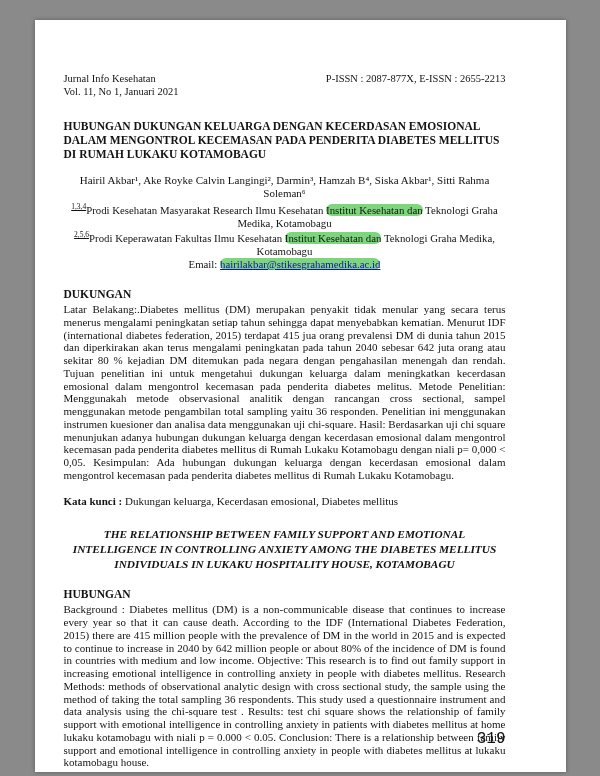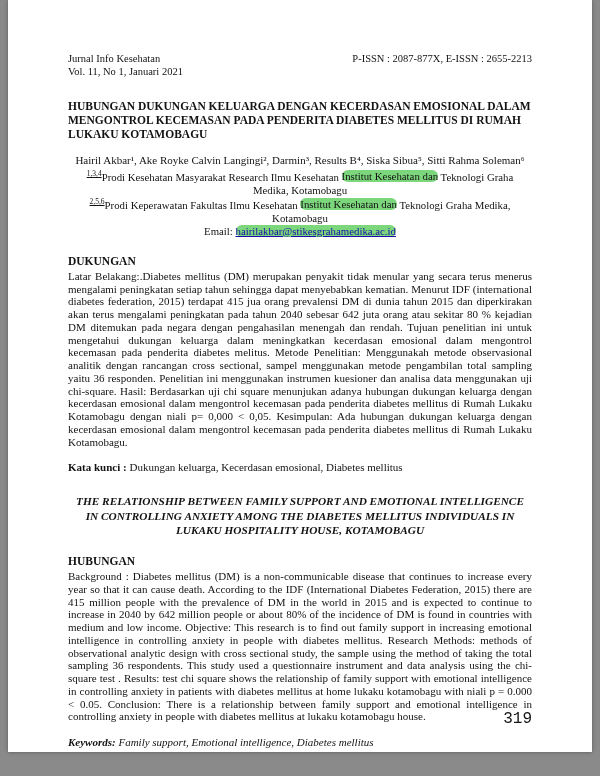--- a/index.html
+++ b/index.html
@@ -5,24 +5,24 @@
   html, body { margin: 0; padding: 0; }
   body {
     width: 600px; height: 776px;
     background: #8a8a8a;
     font-family: "Liberation Serif", "DejaVu Serif", serif;
     color: #131313;
     overflow: hidden;
   }
   .page {
     box-sizing: border-box;
-    width: 584px; height: 752px;
-    margin: 0 auto;
+    width: 531px; height: 752px;
+    margin: 20px auto;
     background: #ffffff;
-    padding: 52px 60px 40px 60px;
+    padding: 52px 60px 40px 29px;
     position: relative;
     box-shadow: 0 0 4px rgba(0,0,0,0.35);
   }
   .hdr {
     display: flex;
     justify-content: space-between;
     align-items: flex-start;
     font-size: 10.5px;
     line-height: 1.25;
   }
@@ -96,21 +96,21 @@
   <div class="hdr">
     <div class="hdr-left">
       <div>Jurnal Info Kesehatan</div>
       <div>Vol. 11, No 1, Januari 2021</div>
     </div>
     <div class="hdr-right">P-ISSN : 2087-877X, E-ISSN : 2655-2213</div>
   </div>
 
   <div class="title-id">HUBUNGAN DUKUNGAN KELUARGA DENGAN KECERDASAN EMOSIONAL DALAM MENGONTROL KECEMASAN PADA PENDERITA DIABETES MELLITUS DI RUMAH LUKAKU KOTAMOBAGU</div>
 
-  <div class="authors">Hairil Akbar¹, Ake Royke Calvin Langingi², Darmin³, Results B⁴, Siska Sibua⁵, Sitti Rahma Soleman⁶</div>
+  <div class="authors">Hairil Akbar¹, Ake Royke Calvin Langingi², Darmin³, Hamzah B⁴, Siska Akbar¹, Sitti Rahma Soleman⁶</div>
 
   <div class="affil"><sup>1,3,4</sup><span>Prodi Kesehatan Masyarakat Research Ilmu Kesehatan </span><span class="hl">Institut Kesehatan dan</span><span> Teknologi Graha Medika, Kotamobagu</span></div>
 
   <div class="affil"><sup>2,5,6</sup><span>Prodi Keperawatan Fakultas Ilmu Kesehatan </span><span class="hl">Institut Kesehatan dan</span><span> Teknologi Graha Medika, Kotamobagu</span></div>
 
   <div class="affil"><span>Email: </span><a class="email-link hl">hairilakbar@stikesgrahamedika.ac.id</a></div>
 
   <div class="sec-heading">DUKUNGAN</div>
 
   <p class="body-p"><span>Latar Belakang:.Diabetes mellitus (DM) merupakan penyakit tidak menular yang secara terus menerus mengalami peningkatan setiap tahun sehingga dapat menyebabkan kematian. Menurut IDF (</span><span class="seg-i">international diabetes federation, 2015</span><span>) terdapat 415 jua orang prevalensi DM di dunia tahun 2015 dan diperkirakan akan terus mengalami peningkatan pada tahun 2040 sebesar 642 juta orang atau sekitar 80 % kejadian DM ditemukan pada negara dengan pengahasilan menengah dan rendah. Tujuan penelitian ini untuk mengetahui dukungan keluarga dalam meningkatkan kecerdasan emosional dalam mengontrol kecemasan pada penderita diabetes melitus. Metode Penelitian: Menggunakah metode observasional analitik dengan rancangan </span><span class="seg-i">cross sectional</span><span>, sampel menggunakan metode pengambilan total sampling yaitu 36 responden. Penelitian ini menggunakan instrumen kuesioner dan analisa data menggunakan uji </span><span class="seg-i">chi-square</span><span>. Hasil: Berdasarkan uji </span><span class="seg-i">chi square</span><span> menunjukan adanya hubungan dukungan keluarga dengan kecerdasan emosional dalam mengontrol kecemasan pada penderita diabetes mellitus di Rumah Lukaku Kotamobagu dengan niali p= 0,000 &lt; 0,05. Kesimpulan: Ada hubungan dukungan keluarga dengan kecerdasan emosional dalam mengontrol kecemasan pada penderita diabetes mellitus di Rumah Lukaku Kotamobagu.</span></p>

